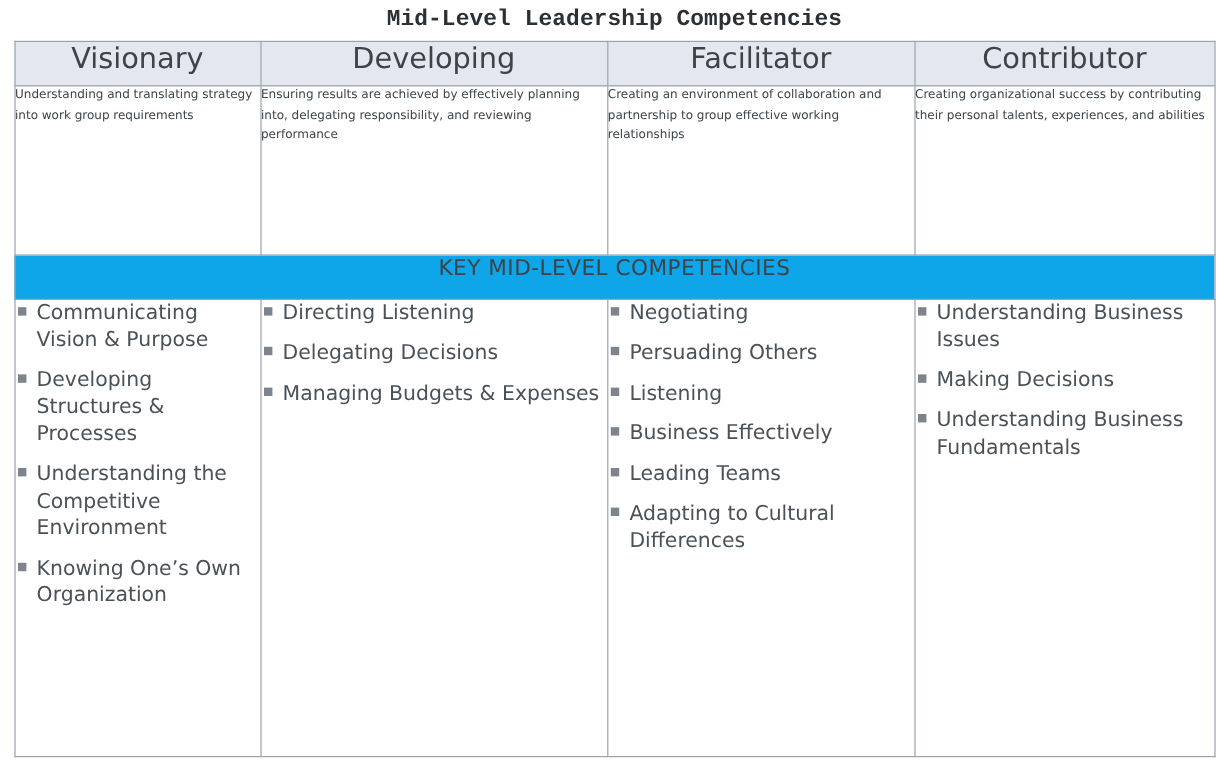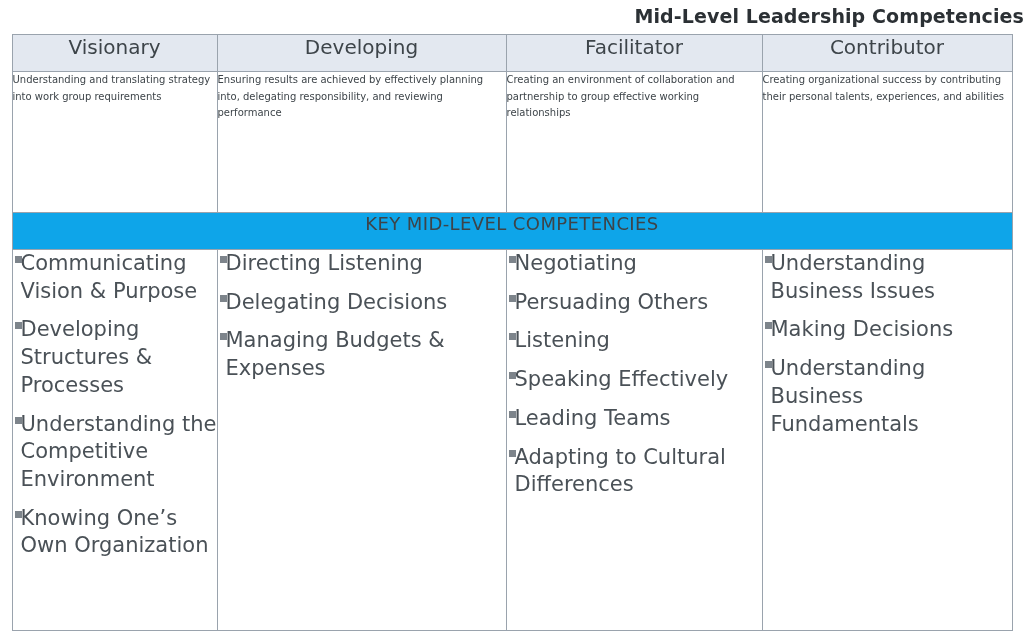--- a/index.html
+++ b/index.html
@@ -14,42 +14,43 @@
     color: #3d4449;
     overflow: hidden;
   }
   .page {
     width: 1024px;
     height: 644px;
     position: relative;
     box-sizing: border-box;
   }
   .title {
-    text-align: right;
+    text-align: center;
     font-size: 19px;
     font-weight: bold;
     color: #2b3034;
     padding: 5px 0 7px 0;
     letter-spacing: 0.1px;
+    font-family: Liberation Mono, monospace;
   }
   table.matrix {
     border-collapse: collapse;
     width: 1000px;
     margin: 0 auto;
     table-layout: fixed;
   }
   table.matrix td {
     border: 1px solid #9aa3ad;
     vertical-align: top;
     padding: 0;
   }
   .role-head {
     background: #e3e8f0;
     text-align: center;
-    font-size: 20px;
+    font-size: 24px;
     color: #3d4449;
     height: 36px;
     vertical-align: middle;
     font-weight: normal;
   }
   .desc-cell {
     padding: 11px 12px 14px 13px;
     font-size: 10px;
     line-height: 1.67;
     height: 140px;
@@ -67,23 +68,23 @@
     padding: 10px 10px 10px 12px;
     height: 380px;
   }
   ul.comp {
     list-style: none;
     margin: 0;
     padding: 0;
   }
   ul.comp li {
     position: relative;
-    padding-left: 8px;
+    padding-left: 18px;
     margin-bottom: 11px;
-    font-size: 21px;
+    font-size: 17px;
     line-height: 1.32;
     color: #4a5157;
   }
   ul.comp li::before {
     content: "";
     position: absolute;
     left: 2px;
     top: 6px;
     width: 7px;
     height: 7px;
@@ -138,21 +139,21 @@
               <li>Directing Listening</li>
               <li>Delegating Decisions</li>
               <li>Managing Budgets &amp; Expenses</li>
             </ul>
         </td>
         <td class="list-cell">
           <ul class="comp">
               <li>Negotiating</li>
               <li>Persuading Others</li>
               <li>Listening</li>
-              <li>Speaking Effectively</li>
+              <li>Business Effectively</li>
               <li>Leading Teams</li>
               <li>Adapting to Cultural Differences</li>
             </ul>
         </td>
         <td class="list-cell">
           <ul class="comp">
               <li>Understanding Business Issues</li>
               <li>Making Decisions</li>
               <li>Understanding Business Fundamentals</li>
             </ul>

